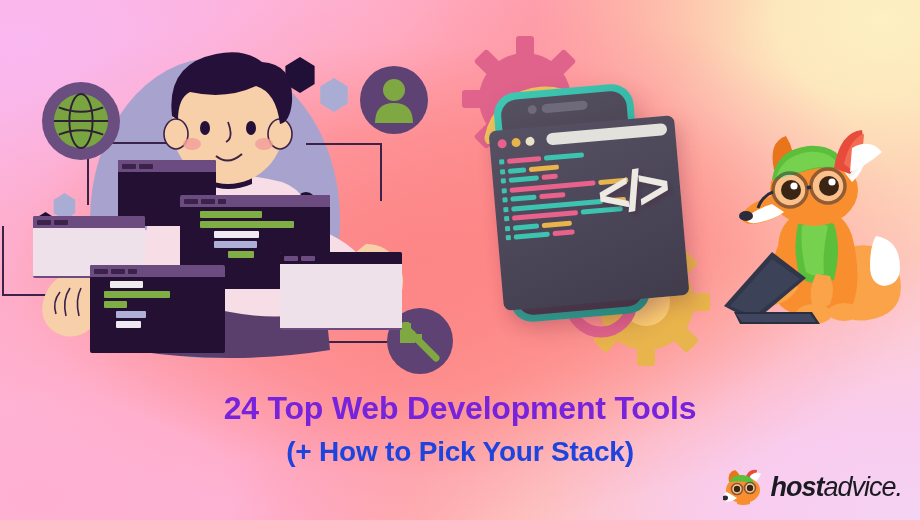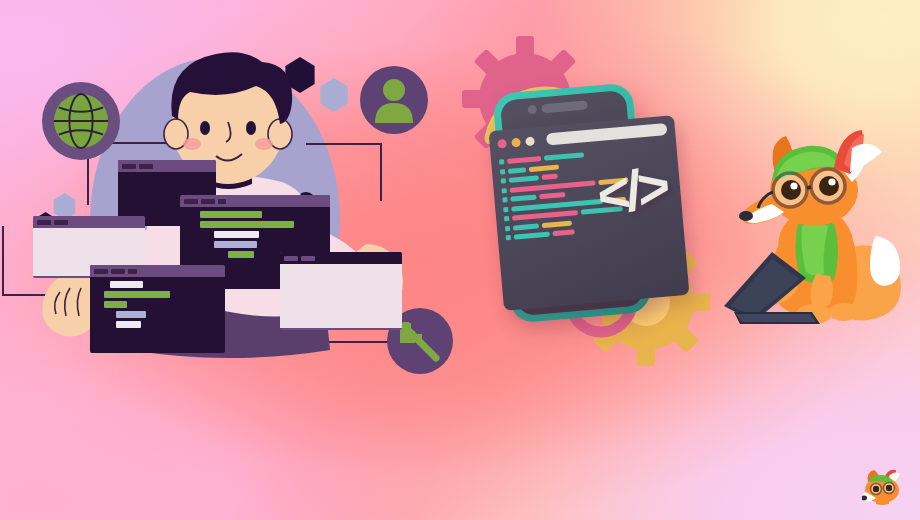--- a/index.html
+++ b/index.html
@@ -394,31 +394,36 @@
       <ellipse cx="98" cy="186" rx="18" ry="10" fill="#FBA348"></ellipse>
       <ellipse cx="128" cy="184" rx="16" ry="9" fill="#FBA348"></ellipse>
 
       <path d="M8 178 L56 124 L90 150 L38 194 Z" fill="#31364A"></path>
       <path d="M14 178 L56 131 L84 151 L38 188 Z" fill="#3C4257"></path>
       <path d="M18 184 L96 184 L104 196 L24 196 Z" fill="#2A2F40"></path>
       <path d="M20 186 L94 186 L100 194 L26 194 Z" fill="#404660"></path>
     </svg>
   </div>
 
+  <div class="title-wrap">
+    <div class="title-main">24 Top Web Development Tools</div>
+    <div class="title-sub">(+ How to Pick Your Stack)</div>
+  </div>
 
   <div class="logo">
     <svg width="40" height="38" viewBox="0 0 40 38">
       <path d="M6 14 Q4 4 12 2 Q18 6 18 14 Z" fill="#E8751C"></path>
       <path d="M22 10 Q26 0 34 2 Q34 10 30 16 Z" fill="#E84B3C"></path>
       <path d="M27 8 Q33 2 38 6 Q34 14 28 18 Z" fill="#FFFFFF"></path>
       <ellipse cx="20" cy="22" rx="17" ry="13" fill="#F98E2E"></ellipse>
       <path d="M6 14 Q10 6 20 7 Q30 8 31 16 Q20 12 6 14 Z" fill="#5BBF3C"></path>
       <path d="M4 24 Q-2 28 1 33 Q8 35 14 30 Z" fill="#FFFFFF"></path>
       <ellipse cx="2" cy="30" rx="3" ry="2.4" fill="#2B2B3A"></ellipse>
       <circle cx="14" cy="21" r="5.5" fill="#FFF" opacity=".55" stroke="#2B2B3A" stroke-width="1.6"></circle>
       <circle cx="27" cy="20" r="5.5" fill="#FFF" opacity=".55" stroke="#2B2B3A" stroke-width="1.6"></circle>
       <circle cx="14" cy="21" r="3.2" fill="#3A2414"></circle>
       <circle cx="27" cy="20" r="3.2" fill="#3A2414"></circle>
       <path d="M14 32 Q20 36 27 32 L27 36 Q20 38 14 36 Z" fill="#F98E2E"></path>
     </svg>
+    <div class="logo-text"><b>host</b><span class="light">advice</span><span class="light">.</span></div>
   </div>
 
 </div>
 
 </body></html>

